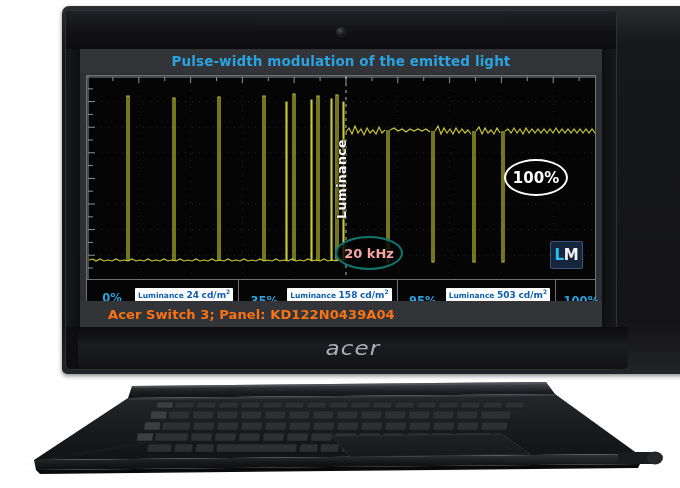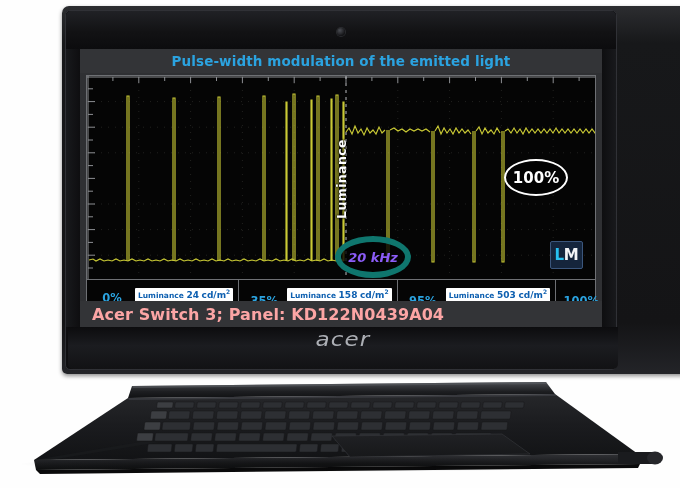--- a/index.html
+++ b/index.html
@@ -26,24 +26,24 @@
     background:linear-gradient(180deg,#202125 0%,#121214 55%,#0c0c0e 100%);
     border-radius:5px 5px 0 0;
   }
   #webcam{
     position:absolute;left:50%;top:17px;margin-left:-4px;
     width:8px;height:8px;border-radius:50%;
     background:radial-gradient(circle at 35% 30%,#4a4c52,#151518 70%);
     box-shadow:0 0 0 1px #2a2b2f;
   }
   #bottom-bezel{
-    position:absolute;left:2px;bottom:0;width:100%;height:42px;
+    position:absolute;left:12px;bottom:0;width:100%;height:42px;
     background:linear-gradient(180deg,#0c0c0e 0%,#1b1c20 45%,#121214 100%);
     border-radius:0 0 5px 5px;
-    display:flex;justify-content:center;
+    display:flex;align-items:center;justify-content:center;
   }
   #acer-logo{
     font-family:"DejaVu Sans",sans-serif;
     font-size:20px;font-style:italic;font-weight:400;
     letter-spacing:1px;
     color:#b9bcc2;
     opacity:.92;
     transform:scaleX(1.15);
   }
   #side-bezel-l,#side-bezel-r{
@@ -97,21 +97,21 @@
     display:flex;align-items:center;justify-content:center;
     border-radius:50%;
     font-weight:bold;
     font-family:"DejaVu Sans",sans-serif;
     white-space:nowrap;
   }
   .callout.white{
     border:2px solid #ffffff;color:#ffffff;background:rgba(2,2,2,.80);
   }
   .callout.yellow{
-    border:6px solid #0f766e;color:#8b5cf6;background:rgba(2,2,2,.80);font-style:italic;
+    border:2px solid #0f766e;color:#fca5a5;background:rgba(2,2,2,.80);
   }
   #c-100{left:417px;top:83px;width:60px;height:33px;font-size:15px;}
   #c-20k{left:248px;top:160px;width:64px;height:30px;font-size:13px;}
 
   
   #lm-logo{
     position:absolute;right:12px;bottom:12px;
     width:31px;height:26px;
     background:#15253c;
     border:1px solid #3b567c;
@@ -187,23 +187,23 @@
     border:1.6px solid #27a9e8;border-radius:2px;
     background:#ffffff;
     transform:translateX(-50%);
   }
   #screen-footer{
     position:absolute;left:0;right:0;bottom:0;height:26px;
     background:#333437;
     display:flex;align-items:center;
   }
   #footer-text{
-    color:#fca5a5;font-weight:bold;font-size:16px;
-    font-family:"DejaVu Sans",sans-serif;
-    padding-left:12px;letter-spacing:.1px;
+    color:#f97316;font-weight:bold;font-size:13px;
+    font-family:"DejaVu Sans",sans-serif;
+    padding-left:28px;letter-spacing:.1px;
   }
 
   
   #keyboard{
     position:absolute;left:10px;top:380px;width:655px;height:104px;
   }
   #kb-shadow{
     position:absolute;left:6px;top:76px;width:626px;height:16px;
     background:radial-gradient(ellipse at 50% 50%,rgba(0,0,0,.35),rgba(0,0,0,0) 70%);
   }

